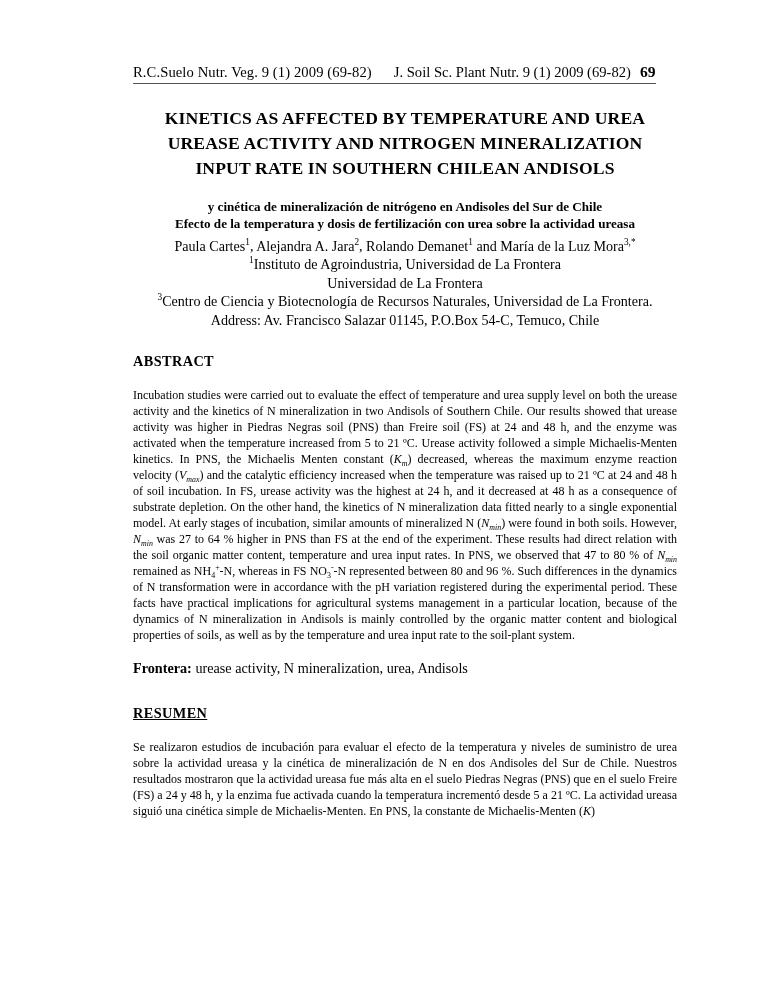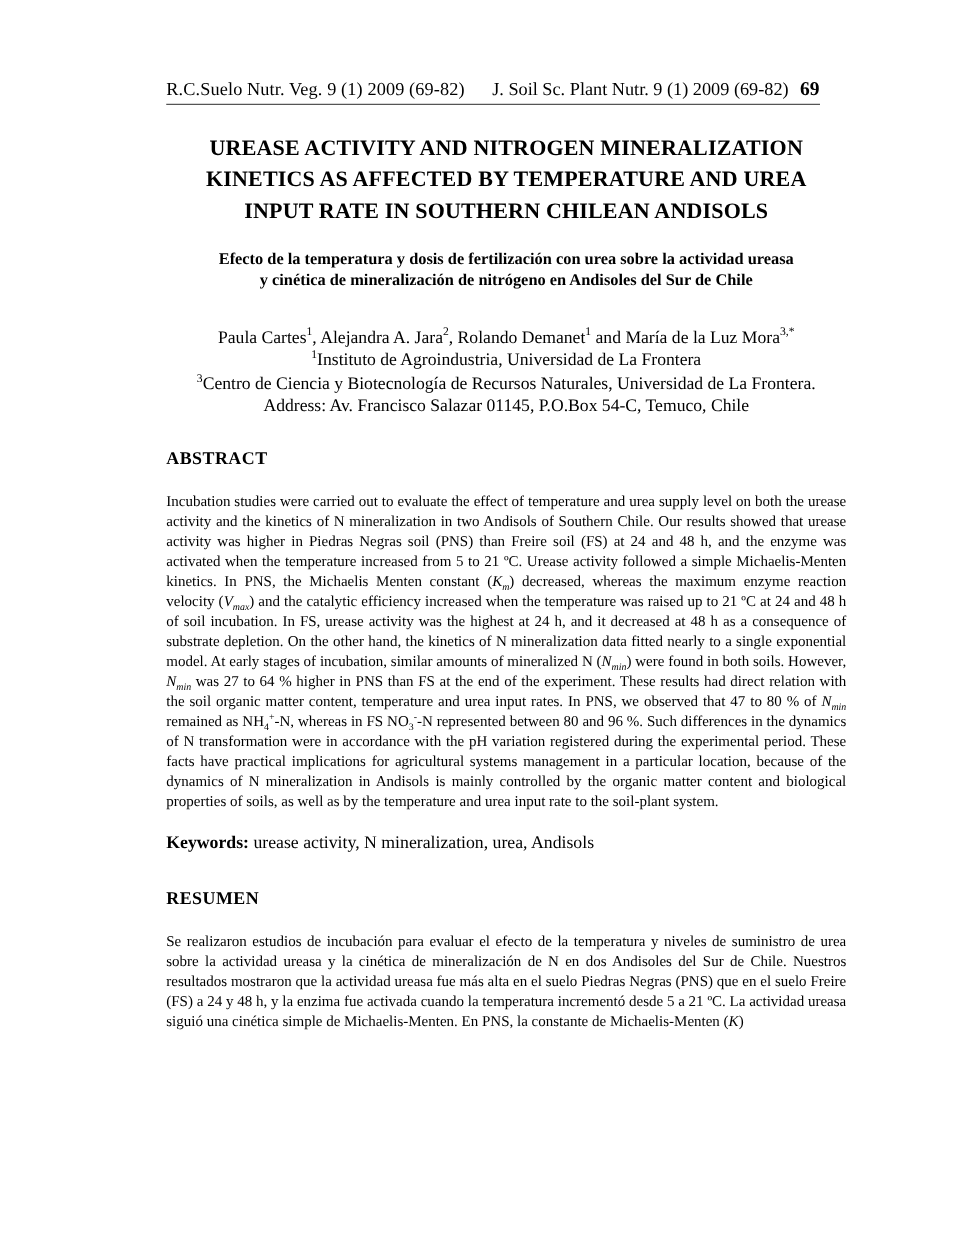--- a/index.html
+++ b/index.html
@@ -63,21 +63,21 @@
   .subtitle {
     margin-top: 17px;
     text-align: center;
     font-weight: bold;
     font-size: 13.1px;
     line-height: 1.34;
   }
 
   
   .authors {
-    margin-top: 28px;
+    margin-top: 4px;
     text-align: center;
     font-size: 14.1px;
     line-height: 1.31;
   }
   .authors .line { display: block; }
   sup, .sup {
     font-size: 0.66em;
     vertical-align: super;
     line-height: 0;
   }
@@ -89,21 +89,21 @@
   .it { font-style: italic; }
 
   
   .section-heading {
     text-align: left;
     font-weight: bold;
     font-size: 14.3px;
     letter-spacing: 0.4px;
   }
   .abstract-heading { margin-top: 24px; }
-  .resumen-heading  { margin-top: 27px; }
+  .resumen-heading  { margin-top: 27px; text-decoration: underline; }
 
   
   .body-text {
     text-align: justify;
     font-size: 12px;
     line-height: 1.335;
     hyphens: none;
   }
   .abstract-body { margin-top: 17px; }
   .resumen-body  { margin-top: 17px; }
@@ -121,39 +121,40 @@
 
 <div class="page">
   <div class="content">
 
     <div class="runhead">
       <span class="journal-es">R.C.Suelo Nutr. Veg. 9 (1) 2009 (69-82)</span><span class="gap"></span><span class="journal-en">J. Soil Sc. Plant Nutr. 9 (1) 2009 (69-82)</span><span class="folio">69</span>
     </div>
     <div class="runhead-rule"></div>
 
     <div class="title">
+      <div>KINETICS AS AFFECTED BY TEMPERATURE AND UREA</div>
       <div>UREASE ACTIVITY AND NITROGEN MINERALIZATION</div>
-      <div>KINETICS AS AFFECTED BY TEMPERATURE AND UREA</div>
       <div>INPUT RATE IN SOUTHERN CHILEAN ANDISOLS</div>
     </div>
 
     <div class="subtitle">
+      <div>y cinética de mineralización de nitrógeno en Andisoles del Sur de Chile</div>
       <div>Efecto de la temperatura y dosis de fertilización con urea sobre la actividad ureasa</div>
-      <div>y cinética de mineralización de nitrógeno en Andisoles del Sur de Chile</div>
     </div>
 
     <div class="authors">
       <span class="line"><span>Paula Cartes</span><sup>1</sup><span>, Alejandra A. Jara</span><sup>2</sup><span>, Rolando Demanet</span><sup>1</sup><span> and María de la Luz Mora</span><sup>3,*</sup></span>
       <span class="line"><sup>1</sup><span>Instituto de Agroindustria, Universidad de La Frontera</span></span>
+      <span class="line">Universidad de La Frontera</span>
       <span class="line"><sup>3</sup><span>Centro de Ciencia y Biotecnología de Recursos Naturales, Universidad de La Frontera.</span></span>
       <span class="line">Address: Av. Francisco Salazar 01145, P.O.Box 54-C, Temuco, Chile</span>
     </div>
 
     <div class="section-heading abstract-heading">ABSTRACT</div>
     <div class="body-text abstract-body"><span>Incubation studies were carried out to evaluate the effect of temperature and urea supply level on both the urease activity and the kinetics of N mineralization in two Andisols of Southern Chile. Our results showed that urease activity was higher in Piedras Negras soil (PNS) than Freire soil (FS) at 24 and 48 h, and the enzyme was activated when the temperature increased from 5 to 21 ºC. Urease activity followed a simple Michaelis-Menten kinetics. In PNS, the Michaelis Menten constant (</span><span class="it">K</span><sub class="it">m</sub><span>) decreased, whereas the maximum enzyme reaction velocity (</span><span class="it">V</span><sub class="it">max</sub><span>) and the catalytic efficiency increased when the temperature was raised up to 21 ºC at 24 and 48 h of soil incubation. In FS, urease activity was the highest at 24 h, and it decreased at 48 h as a consequence of substrate depletion. On the other hand, the kinetics of N mineralization data fitted nearly to a single exponential model. At early stages of incubation, similar amounts of mineralized N (</span><span class="it">N</span><sub class="it">min</sub><span>) were found in both soils. However, </span><span class="it">N</span><sub class="it">min</sub><span> was 27 to 64 % higher in PNS than FS at the end of the experiment. These results had direct relation with the soil organic matter content, temperature and urea input rates. In PNS, we observed that 47 to 80 % of </span><span class="it">N</span><sub class="it">min</sub><span> remained as NH</span><sub>4</sub><sup>+</sup><span>-N, whereas in FS NO</span><sub>3</sub><sup>-</sup><span>-N represented between 80 and 96 %. Such differences in the dynamics of N transformation were in accordance with the pH variation registered during the experimental period. These facts have practical implications for agricultural systems management in a particular location, because of the dynamics of N mineralization in Andisols is mainly controlled by the organic matter content and biological properties of soils, as well as by the temperature and urea input rate to the soil-plant system.</span></div>
 
-    <div class="keywords"><b>Keywords:</b><span> urease activity, N mineralization, urea, Andisols</span></div>
+    <div class="keywords"><b>Frontera:</b><span> urease activity, N mineralization, urea, Andisols</span></div>
 
     <div class="section-heading resumen-heading">RESUMEN</div>
     <div class="body-text resumen-body"><span>Se realizaron estudios de incubación para evaluar el efecto de la temperatura y niveles de suministro de urea sobre la actividad ureasa y la cinética de  mineralización de N en dos Andisoles del Sur de Chile. Nuestros resultados mostraron que la actividad ureasa fue más alta en el suelo Piedras Negras (PNS) que en el suelo Freire (FS) a 24 y 48 h, y la enzima fue activada cuando la temperatura incrementó desde 5 a 21 ºC. La actividad ureasa siguió una cinética simple de Michaelis-Menten. En PNS, la constante de Michaelis-Menten (</span><span class="it">K</span><span>)</span></div>
 
   </div>
 </div>
 
 </body></html>

